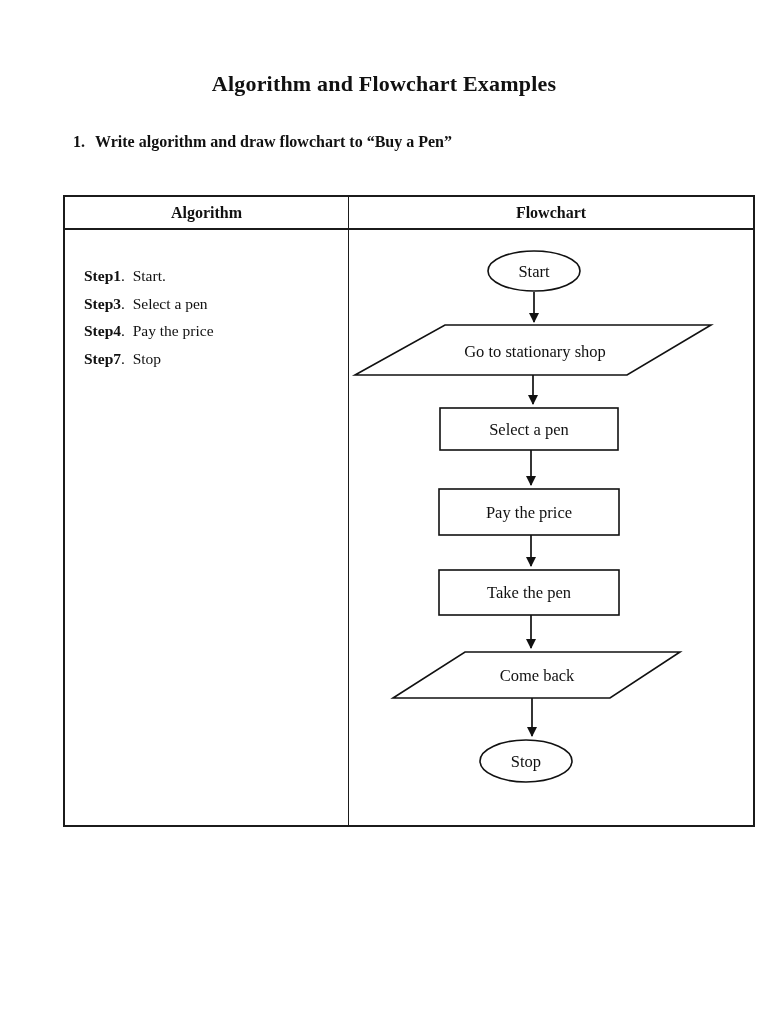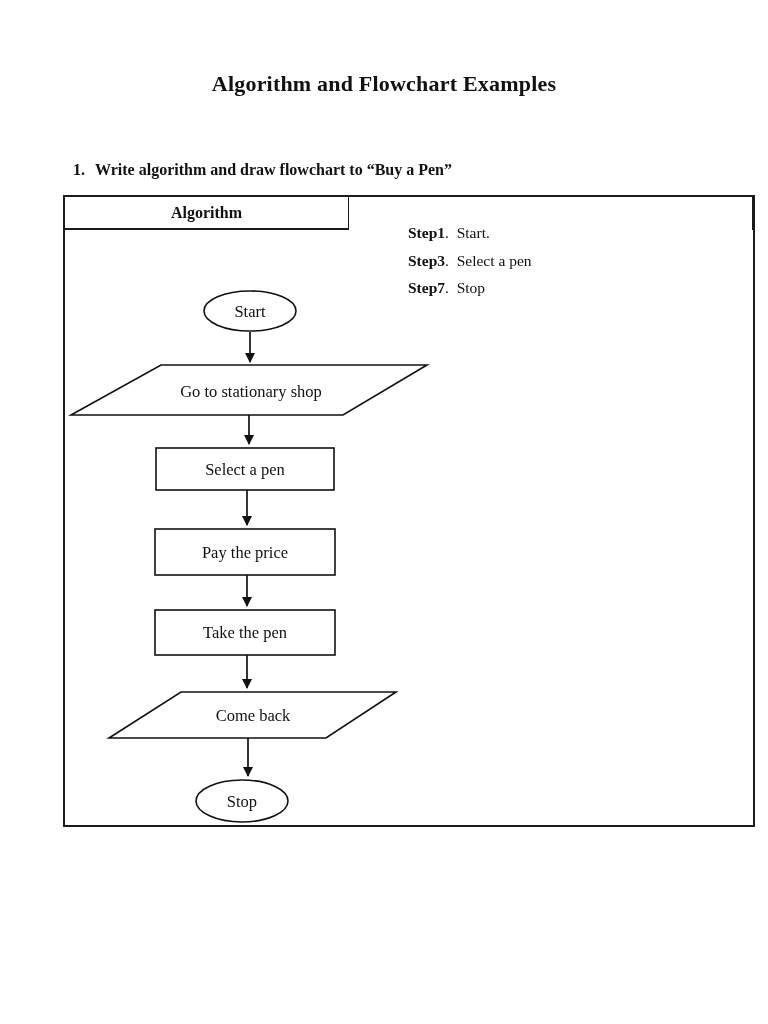--- a/index.html
+++ b/index.html
@@ -23,47 +23,45 @@
     font-size: 22px;
     font-weight: bold;
     letter-spacing: 0.2px;
   }
   .question {
     position: absolute;
     left: 73px;
     top: 133px;
     font-size: 16px;
     font-weight: bold;
-    margin-top: 28px;
   }
   .q-num { margin-right: 10px; }
   .doc-table {
     position: absolute;
     left: 63px;
     top: 195px;
     width: 692px;
     height: 632px;
     border: 2px solid #1b1b1b;
     display: grid;
     grid-template-columns: 284px 1fr;
     grid-template-rows: 33px 1fr;
-    gap: 40px;
   }
   .th {
     border-bottom: 2px solid #1b1b1b;
     display: flex;
     align-items: center;
     justify-content: center;
     font-weight: bold;
     font-size: 16px;
   }
   .th-left { border-right: 1.5px solid #1b1b1b; }
   .cell-left {
     border-right: 1.5px solid #1b1b1b;
-    padding: 22px 0 0 19px;
+    padding: 32px 0 0 19px;
   }
   .cell-right { position: relative; }
   .step {
     font-size: 15.5px;
     line-height: 27.7px;
     white-space: pre;
   }
   .step-num { font-weight: bold; }
   .fc-svg { position: absolute; left: 0; top: 0; }
   .fc-shape { fill: #ffffff; stroke: #111111; stroke-width: 1.6; }
@@ -82,24 +80,26 @@
 
   <h1 class="title">Algorithm and Flowchart Examples</h1>
 
   <div class="question">
     <span class="q-num">1.</span><span>Write algorithm and draw flowchart to “Buy a Pen”</span>
   </div>
 
   <div class="doc-table">
 
     <div class="th th-left">Algorithm</div>
+    <div class="th">Flowchart</div>
 
     <div class="cell-left">
       <div class="step"><span class="step-num">Step1</span><span>.  </span><span>Start.</span></div>
       <div class="step"><span class="step-num">Step3</span><span>.  </span><span>Select a pen</span></div>
+      <div class="step"><span class="step-num">Step4</span><span>.  </span><span>Pay the price</span></div>
       <div class="step"><span class="step-num">Step7</span><span>.  </span><span>Stop</span></div>
     </div>
 
     <div class="cell-right">
       <svg class="fc-svg" width="404" height="597" viewBox="0 0 404 597" xmlns="http://www.w3.org/2000/svg">
         <defs>
           <marker id="ah" markerWidth="10" markerHeight="10" refX="9" refY="5" orient="auto" markerUnits="userSpaceOnUse">
             <polygon points="0,0 10,5 0,10" fill="#111111"></polygon>
           </marker>
         </defs>

